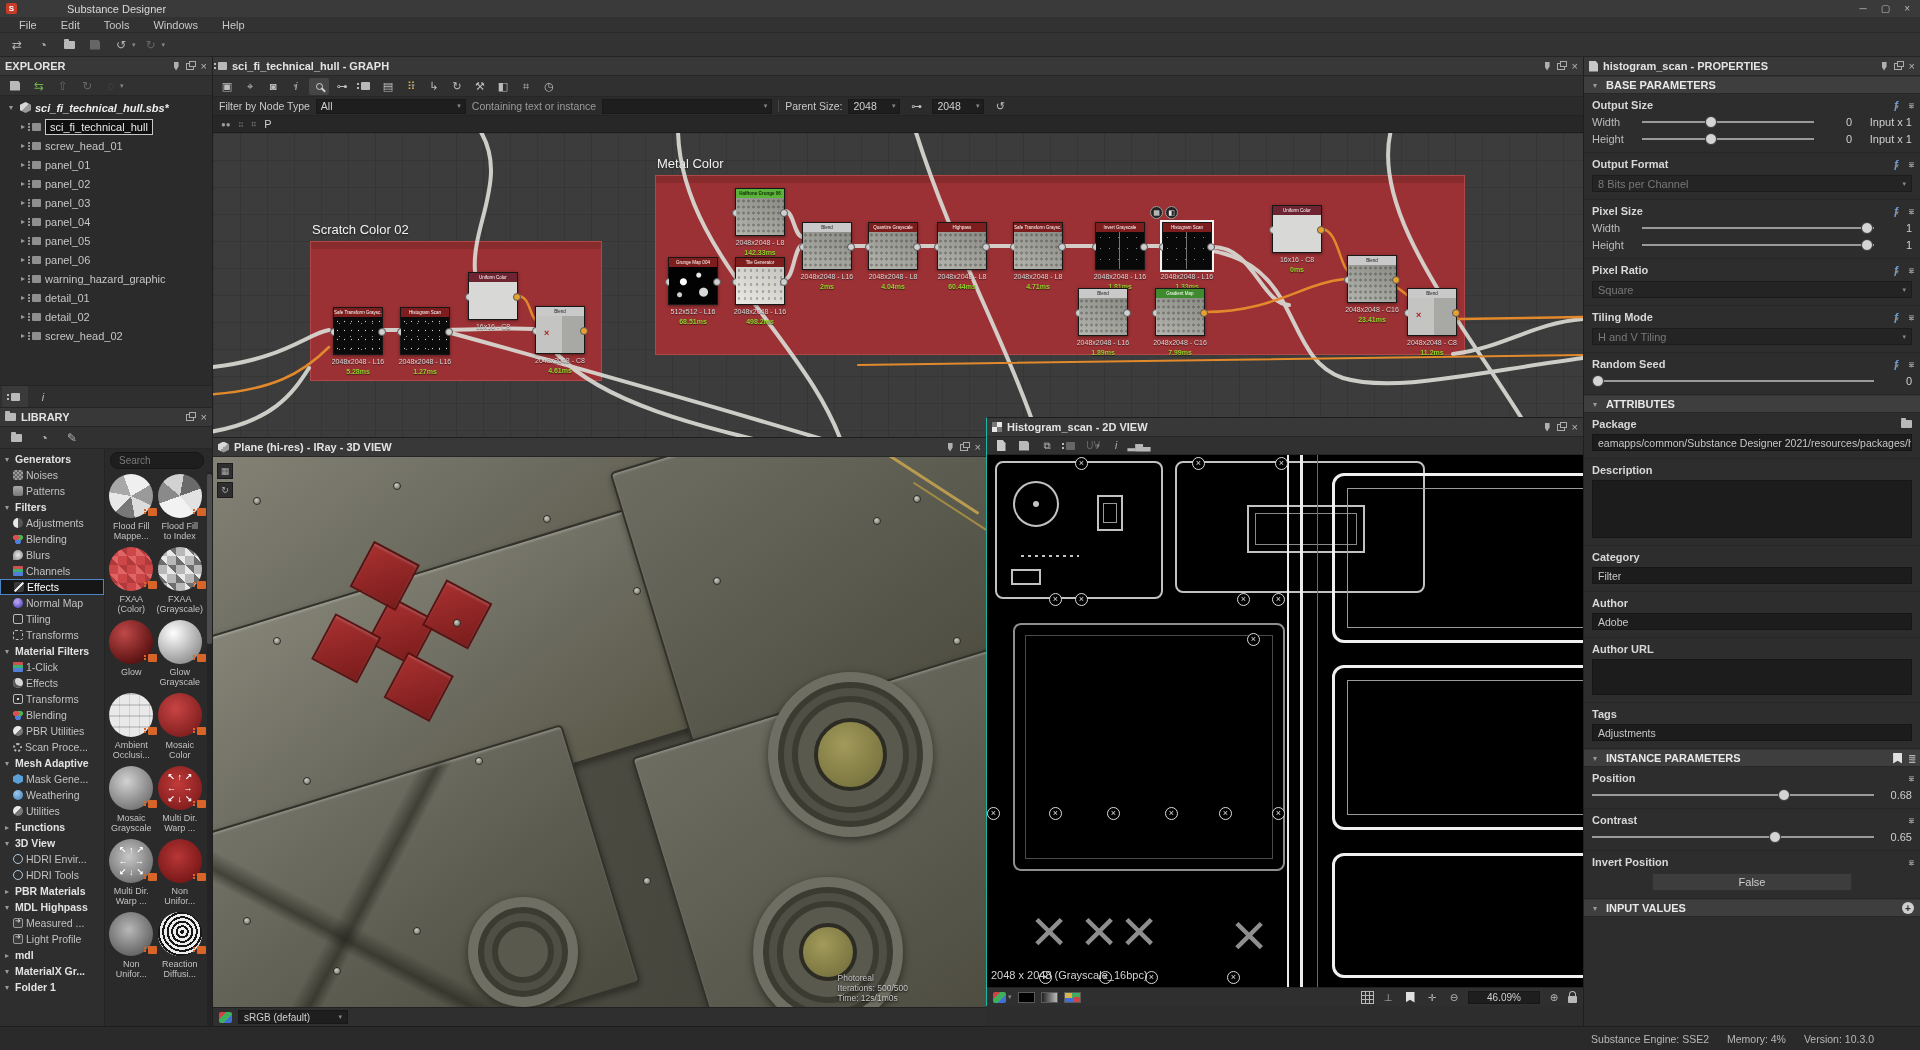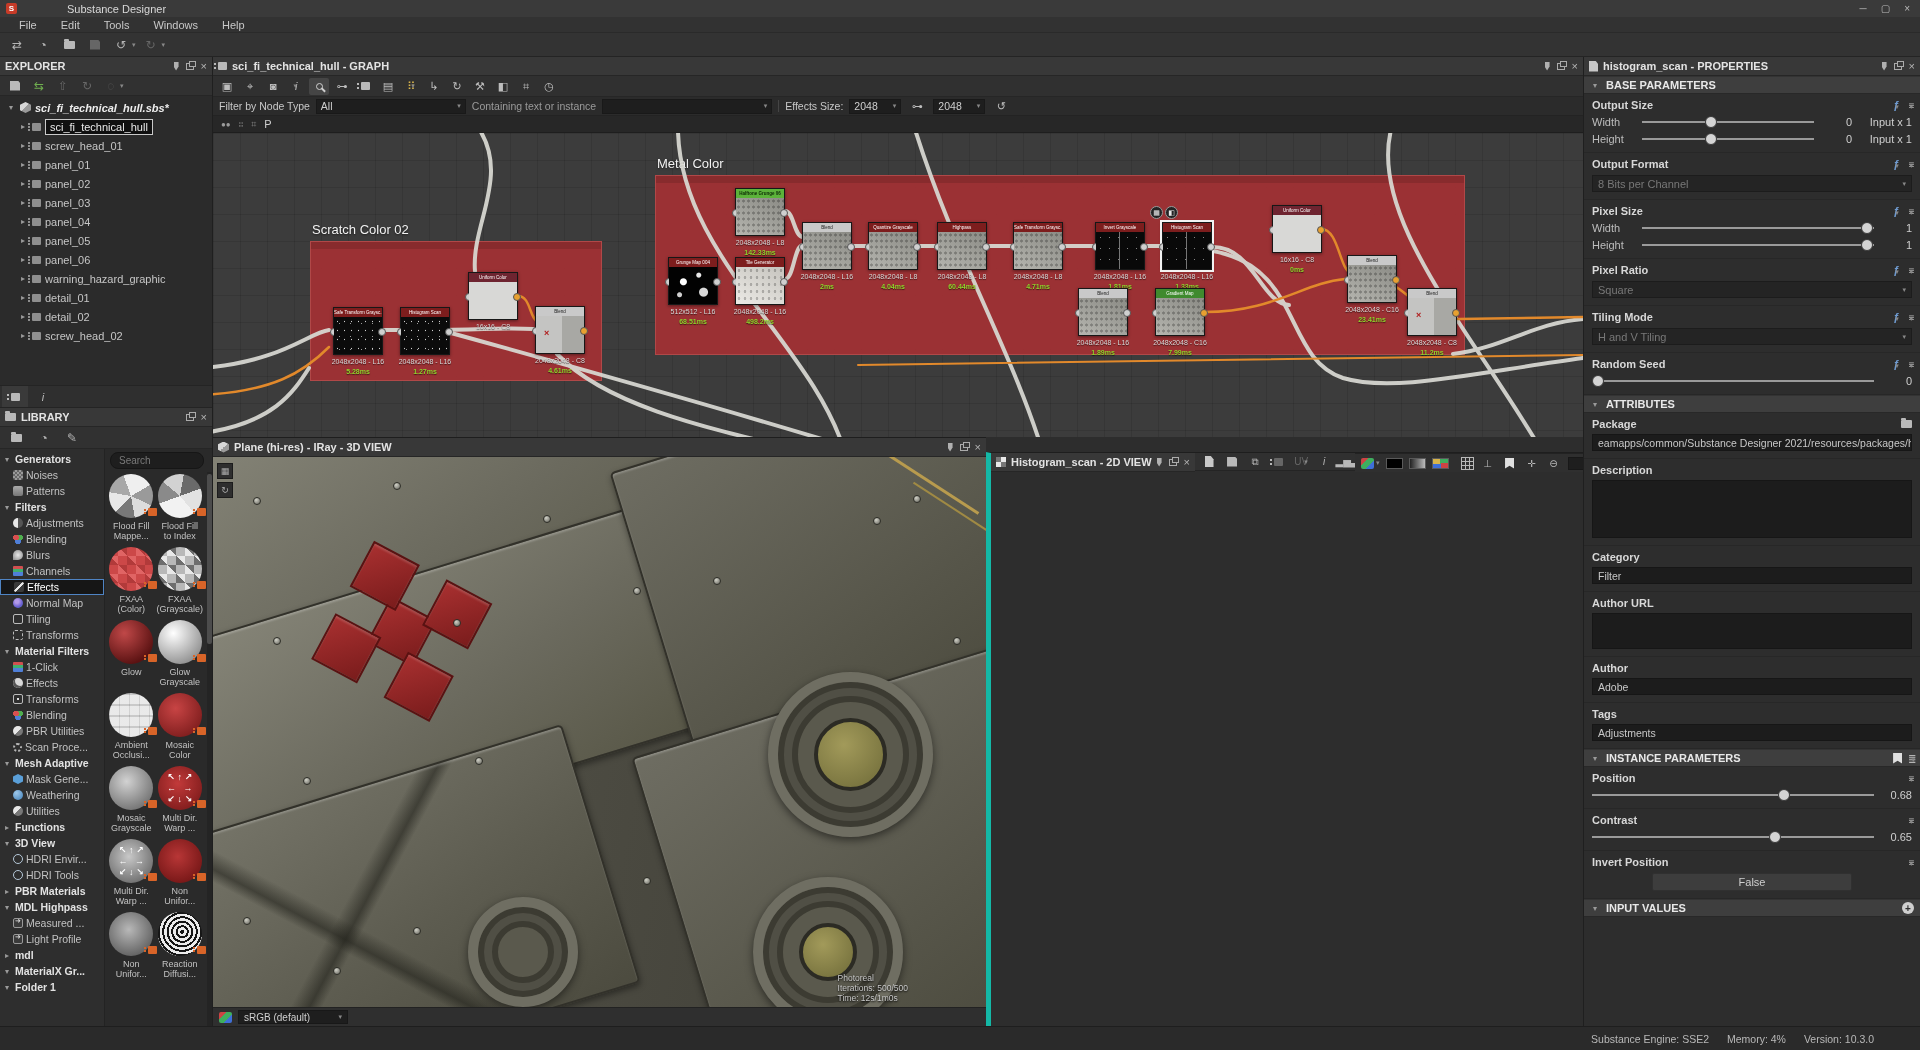--- a/index.html
+++ b/index.html
@@ -206,22 +206,22 @@
     border:4px solid #2c2b24; }
   .screw { position:absolute; width:8px; height:8px; border-radius:50%;
     background:radial-gradient(circle at 35% 30%,#d2d2c8,#62625a); border:1px solid #2e2e28; }
   #v3overlay { position:absolute; right:78px; bottom:4px; text-align:left; font-size:8.5px; color:#c8c8c8;
     line-height:10px; text-shadow:0 1px 2px #000; }
   .vbottom { height:19px; background:#2f2f2f; border-top:1px solid #222; display:flex; align-items:center;
     gap:6px; padding:0 6px; flex:none; }
   .csicon { width:13px; height:11px; background:linear-gradient(135deg,#cc4444 33%,#3fae5f 33% 66%,#3f6fd8 66%); border-radius:2px; }
   .cssel { width:110px; height:14px; background:#1e1e1e; border:1px solid #181818; display:flex; align-items:center;
     padding:0 5px; color:#cfcfcf; font-size:10px; }
-  #v2 { position:absolute; left:773px; top:395px; width:597px; height:589px; display:flex; 
-    border-top:1px solid #1e1e1e; border-left:5px solid #14b8a6; }
+  #v2 { position:absolute; left:773px; top:360px; width:597px; height:589px; display:flex; flex-direction:column;
+    border-top:1px solid #1e1e1e; border-left:1px solid #14b8a6; }
   #v2tools { height:18px; background:#303030; display:flex; align-items:center; gap:7px; padding-left:6px;
     border-bottom:1px solid #242424; flex:none; }
   #v2canvas { position:relative; flex:1; background:#000; overflow:hidden; }
   .r2 { position:absolute; border:2px solid #c2c2c2; border-radius:8px; }
   .r2i { position:absolute; border:1px solid #8a8a8a; }
   .cx { position:absolute; width:13px; height:13px; border:1px solid #dcdcdc; border-radius:50%; color:#dcdcdc;
     font-size:9px; line-height:11px; text-align:center; background:#000; }
   .bigx { position:absolute; color:#8e8e8e; font-size:62px; font-weight:100; line-height:56px; }
   .vline { position:absolute; background:#ececec; }
   #v2info { position:absolute; left:4px; bottom:6px; color:#d2d2d2; font-size:11px; }
@@ -733,21 +733,21 @@
         <span>Filter by Node Type</span>
         <span class="fsel" style="width:150px">
           <span>All</span>
             <span class="dd">▾</span>
           </span>
         <span style="color:#9a9a9a">Containing text or instance</span>
         <span class="fsel" style="width:170px">
             <span class="dd">▾</span>
           </span>
         <span class="sep"></span>
-        <span>Effects Size:</span>
+        <span>Parent Size:</span>
         <span class="fsel" style="width:52px">
           <span>2048</span>
             <span class="dd">▾</span>
           </span>
         <span class="gti">⊶</span>
         <span class="fsel" style="width:52px">
           <span>2048</span>
             <span class="dd">▾</span>
           </span>
         <span class="gti">↺</span>
@@ -1250,30 +1250,30 @@
 
       <div class="pgroup">
         <div class="plabelrow">
             <span class="plabel">Category</span>
           </div>
         <div class="tbox">Filter</div>
       </div>
 
       <div class="pgroup">
         <div class="plabelrow">
+            <span class="plabel">Author</span>
+          </div>
+        <div class="tbox">Adobe</div>
+      </div>
+
+      <div class="pgroup">
+        <div class="plabelrow">
             <span class="plabel">Author URL</span>
           </div>
         <div class="tbox tall"></div>
-      </div>
-
-      <div class="pgroup">
-        <div class="plabelrow">
-            <span class="plabel">Author</span>
-          </div>
-        <div class="tbox">Adobe</div>
       </div>
 
       <div class="pgroup">
         <div class="plabelrow">
             <span class="plabel">Tags</span>
           </div>
         <div class="tbox">Adjustments</div>
       </div>
 
       <div class="sechead">

